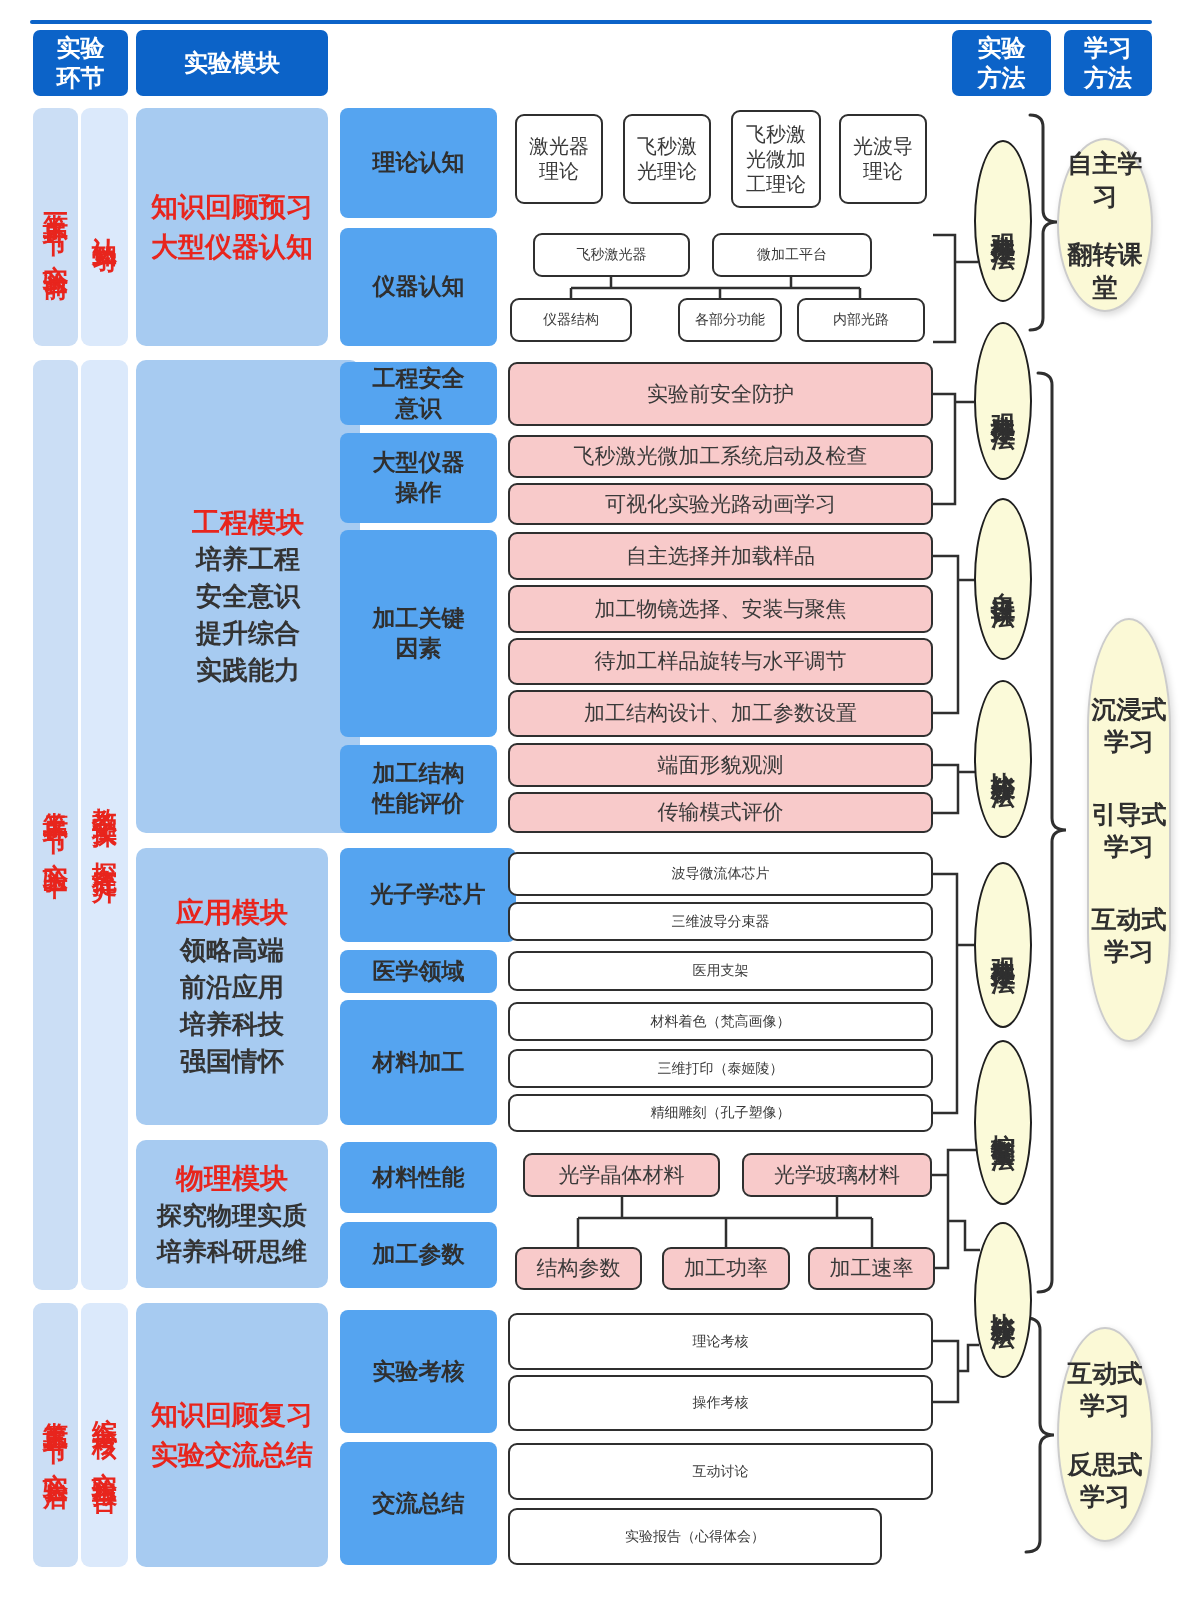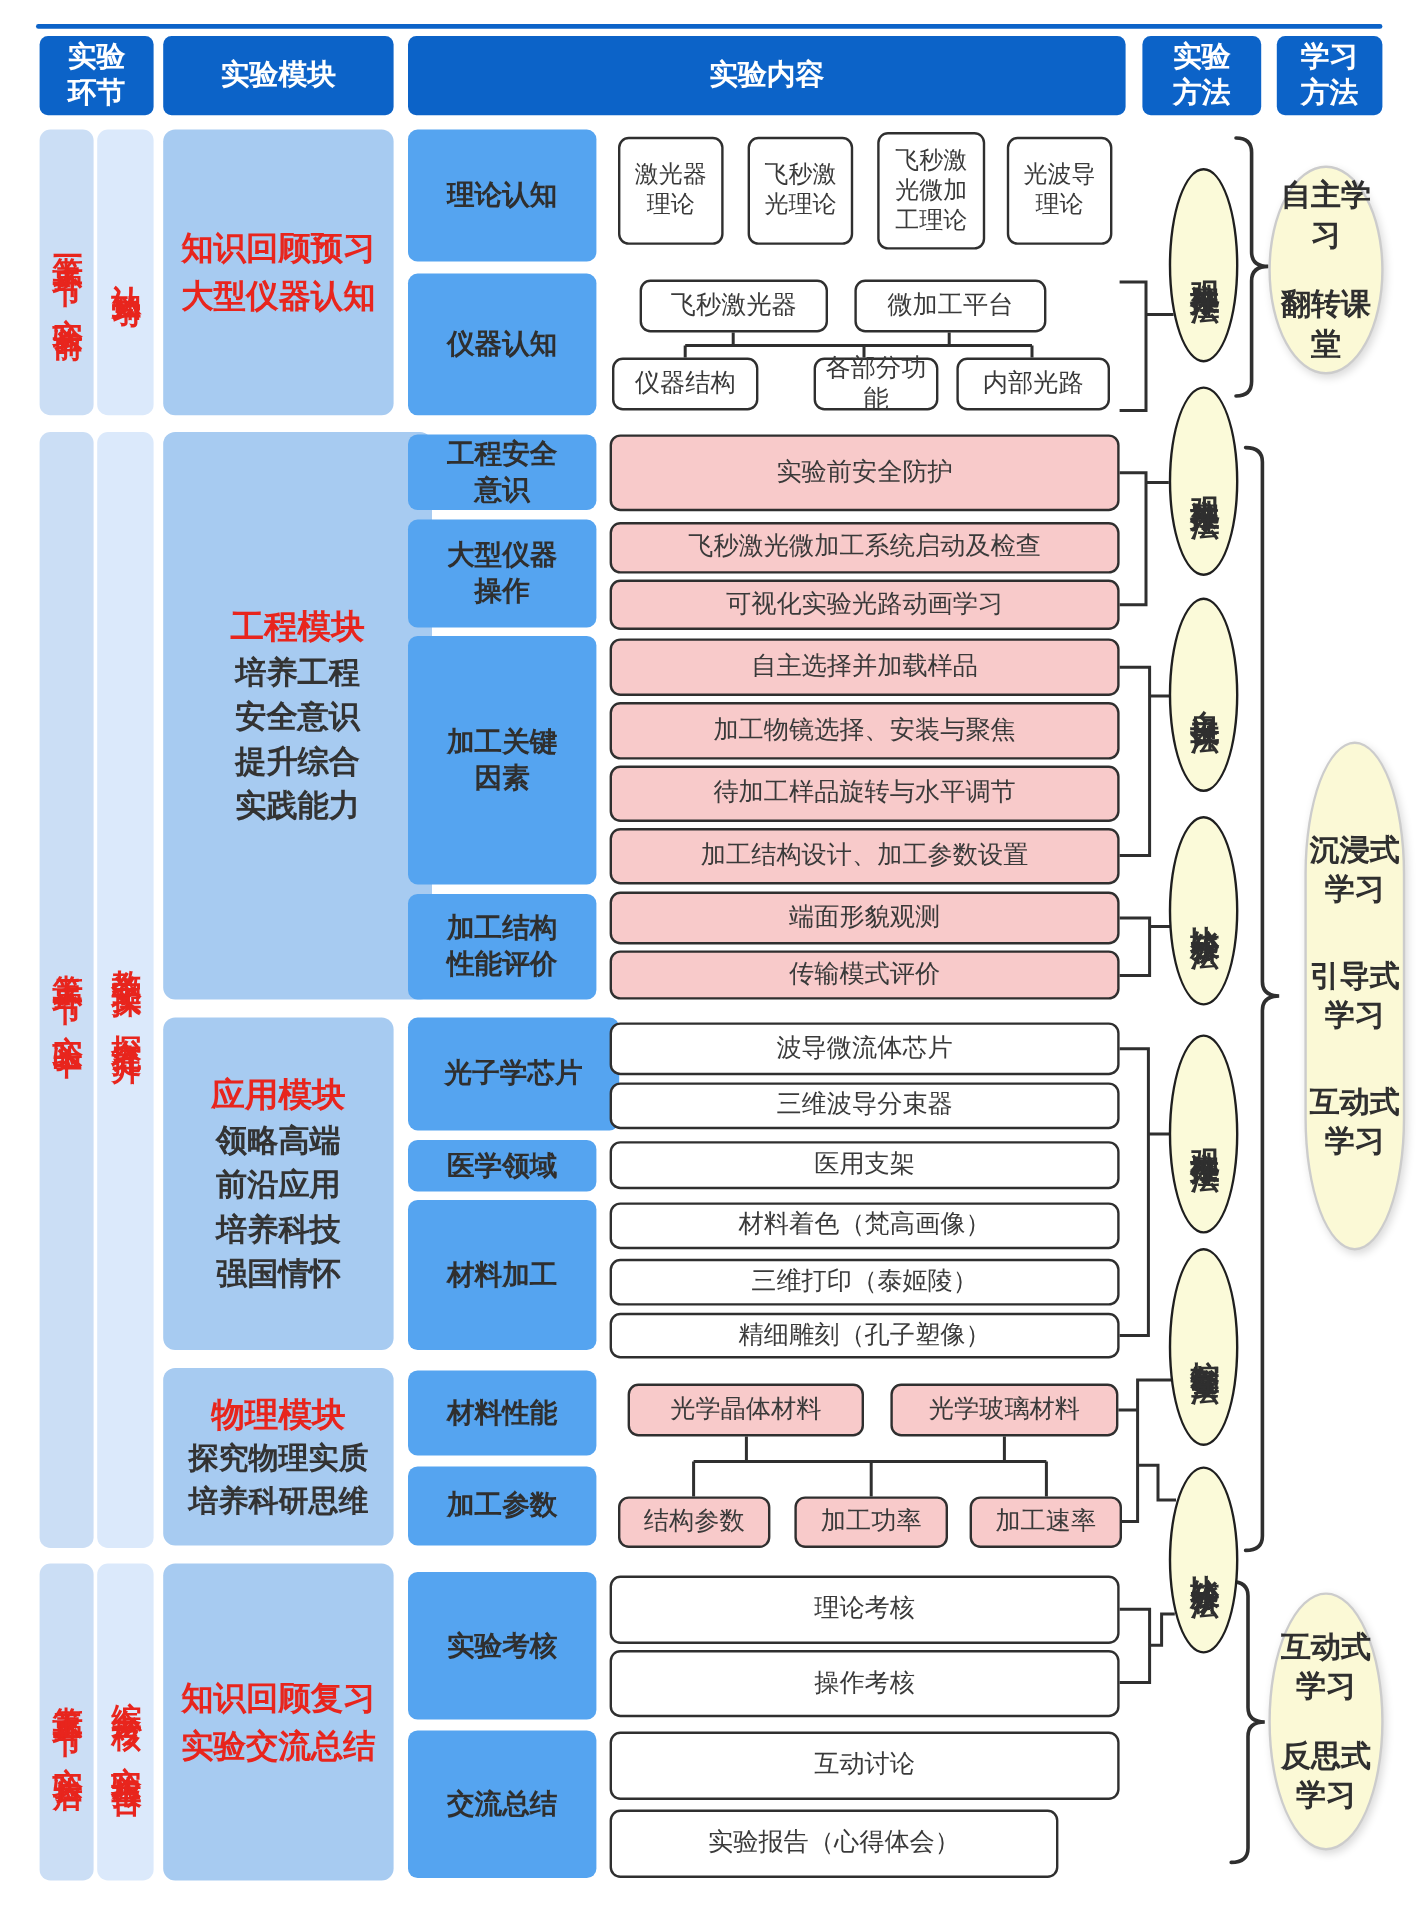--- a/index.html
+++ b/index.html
@@ -17,21 +17,21 @@
   .module{background:#a7cbf1;border-radius:10px;display:flex;flex-direction:column;
           align-items:center;justify-content:center;text-align:center;}
   .mtitle{color:#e8251d;font-weight:bold;font-size:28px;line-height:1.4;}
   .mline{color:#e8251d;font-weight:bold;font-size:27px;line-height:1.5;}
   .mdesc{color:#333;font-weight:bold;font-size:26px;line-height:1.42;}
   .mdesc.small{font-size:25px;}
   .cat{background:#55a4f0;border-radius:8px;color:#2f2f2f;font-weight:bold;font-size:23px;
        line-height:1.3;display:flex;align-items:center;justify-content:center;text-align:center;
        padding:0 28px;}
   .wbox{background:#fff;border:2.5px solid #2f2f2f;border-radius:9px;color:#3a3a3a;
-        font-size:21px;display:flex;align-items:center;justify-content:center;text-align:center;
+        font-size:14px;display:flex;align-items:center;justify-content:center;text-align:center;
         line-height:1.25;}
   .pbox{background:#f8caca;border:2.5px solid #2f2f2f;border-radius:9px;color:#3a3a3a;
         font-size:21px;display:flex;align-items:center;justify-content:center;text-align:center;
         line-height:1.25;}
   .tiny{font-size:20px;padding:0 11px;}
   .oval{background:#fbfad9;border:2.5px solid #1f1f1f;border-radius:50%;
         display:flex;align-items:center;justify-content:center;}
   .oval .vt{writing-mode:vertical-rl;text-orientation:upright;font-weight:bold;color:#2f2f2f;
         font-size:24px;letter-spacing:3px;line-height:1;}
   .loval{background:#fbf9d6;border:2px solid #cccccc;border-radius:50%;
@@ -73,21 +73,20 @@
       <path d="M1038 373Q1052 373 1052 385L1052 818Q1052 830 1066 830Q1052 830 1052 842L1052 1280Q1052 1292 1038 1292"></path>
 
       <path d="M1026 1318Q1040 1318 1040 1330L1040 1423Q1040 1435 1054 1435Q1040 1435 1040 1447L1040 1540Q1040 1552 1026 1552"></path>
     </g>
   </svg>
 
   <div class="abs topline" style="left:30px;top:20px;width:1122px;height:4px;"></div>
 
   <div class="abs hdr" style="left:33px;top:30px;width:95px;height:66px;padding:0 22px;">实验环节</div>
   <div class="abs hdr" style="left:136px;top:30px;width:192px;height:66px;">实验模块</div>
-  <div class="abs hdr" style="left:340px;top:30px;width:598px;height:66px;">实验内容</div>
   <div class="abs hdr" style="left:952px;top:30px;width:99px;height:66px;padding:0 25px;">实验方法</div>
   <div class="abs hdr" style="left:1064px;top:30px;width:88px;height:66px;padding:0 20px;">学习方法</div>
 
   <div class="abs strip strip1" style="left:33px;top:108px;width:45px;height:238px;">
     <span class="vtext">第一环节—实验前</span>
   </div>
   <div class="abs strip strip2" style="left:81px;top:108px;width:47px;height:238px;">
     <span class="vtext">认知学习</span>
   </div>
 
@@ -104,21 +103,21 @@
   </div>
   <div class="abs strip strip2" style="left:81px;top:1303px;width:47px;height:264px;">
     <span class="vtext">综合考核</span>
     <span class="vtext">实验报告</span>
   </div>
 
   <div class="abs module" style="left:136px;top:108px;width:192px;height:238px;">
     <div class="mline">知识回顾预习</div>
     <div class="mline">大型仪器认知</div>
   </div>
-  <div class="abs module" style="left:136px;top:360px;width:224px;height:473px;">
+  <div class="abs module" style="left:136px;top:360px;width:224px;height:473px;font-family:Liberation Serif, serif;">
     <div class="mtitle">工程模块</div>
     <div class="mdesc">培养工程</div>
     <div class="mdesc">安全意识</div>
     <div class="mdesc">提升综合</div>
     <div class="mdesc">实践能力</div>
   </div>
   <div class="abs module" style="left:136px;top:848px;width:192px;height:277px;">
     <div class="mtitle">应用模块</div>
     <div class="mdesc">领略高端</div>
     <div class="mdesc">前沿应用</div>

